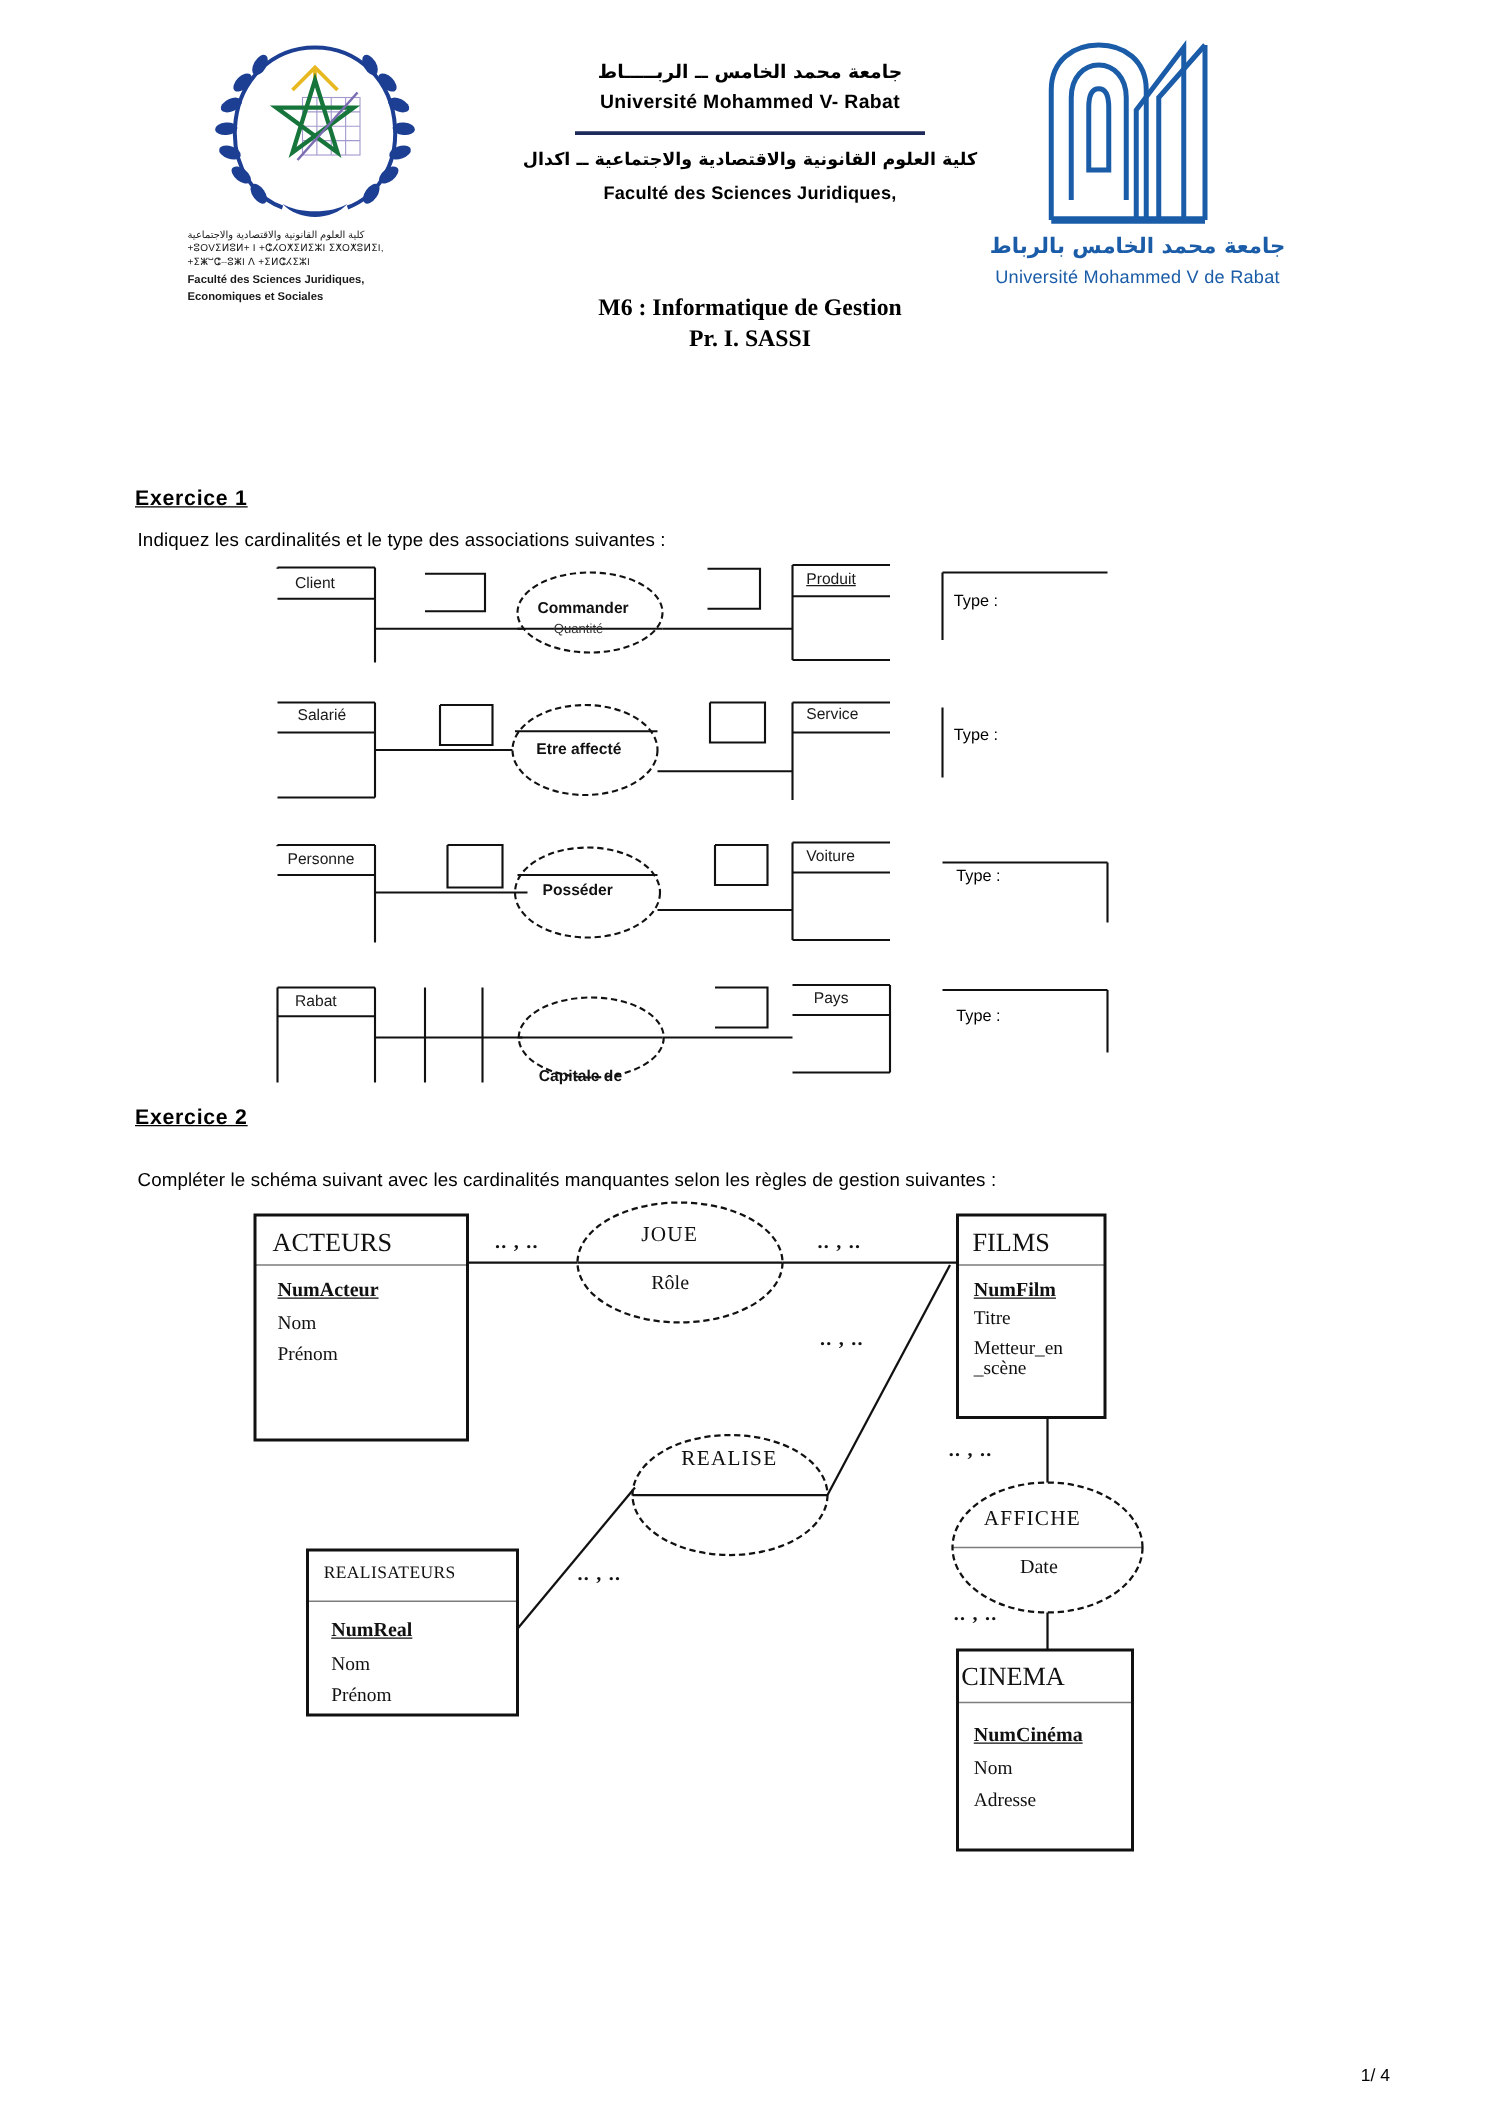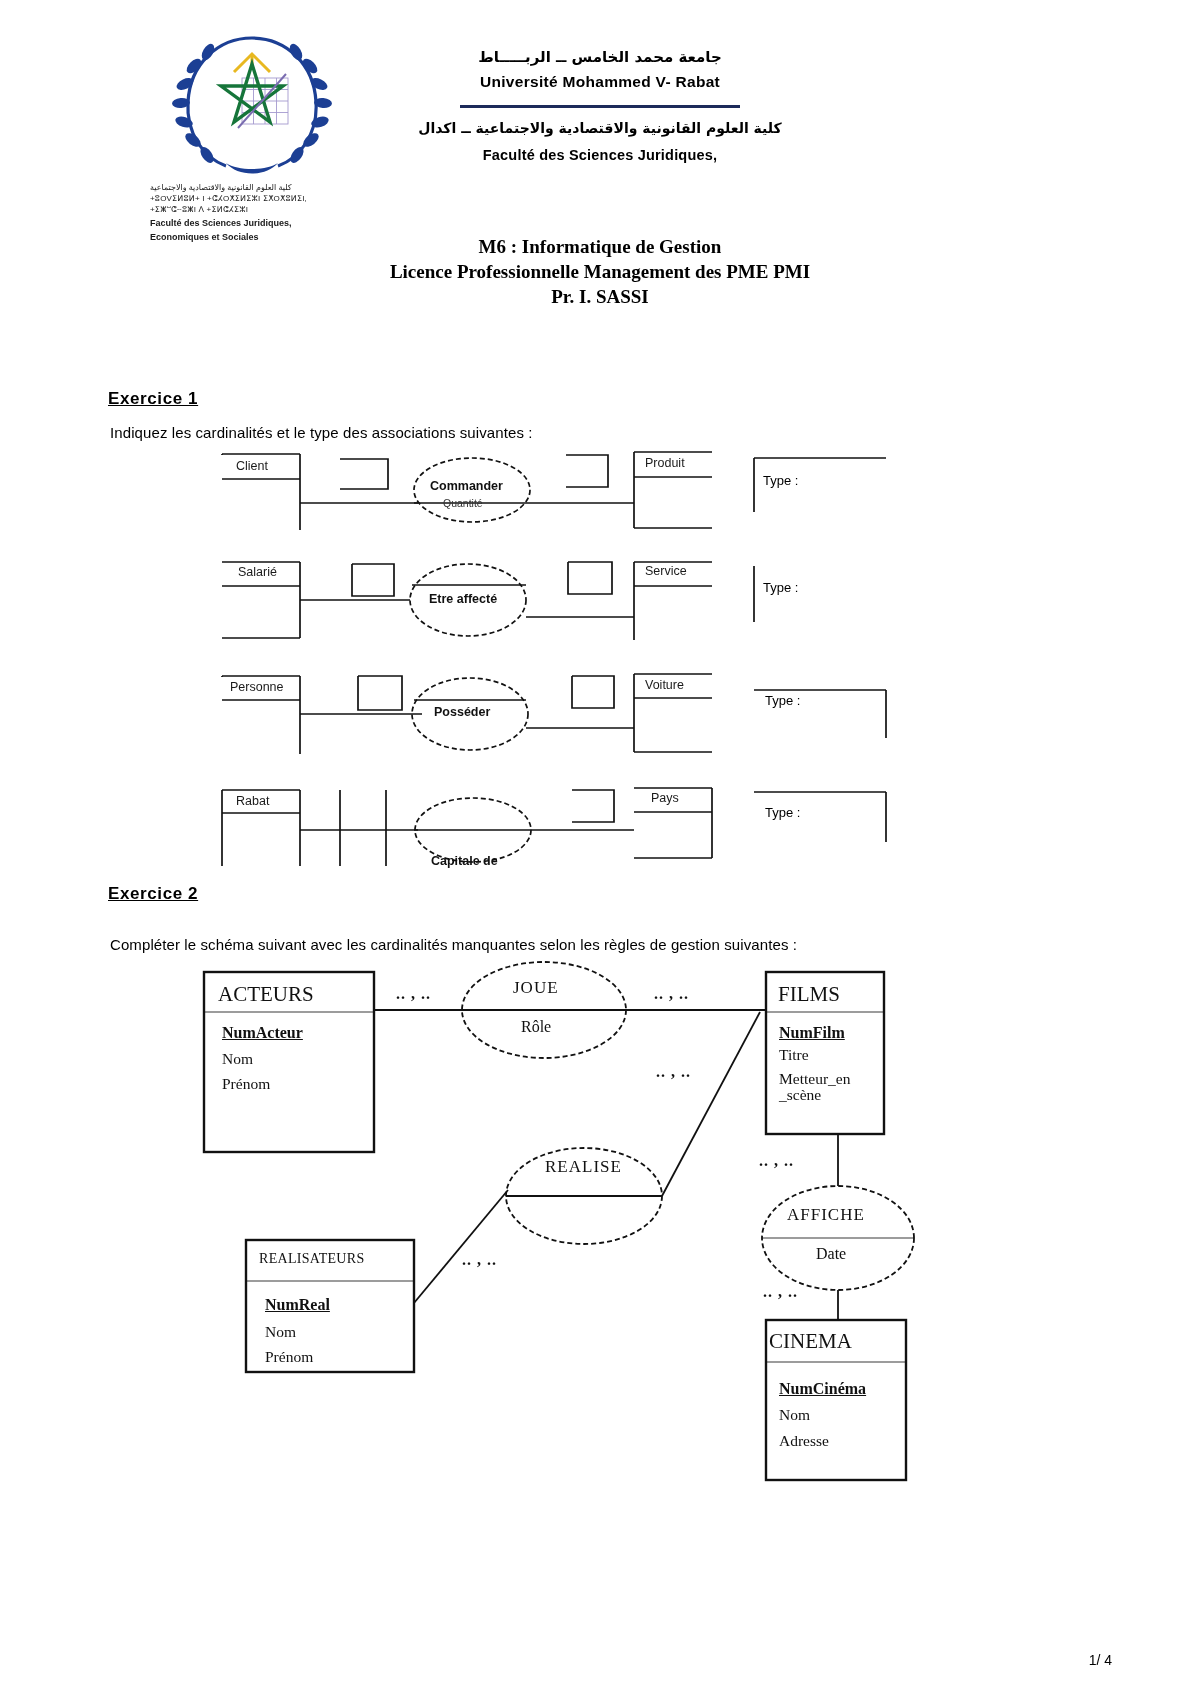--- a/index.html
+++ b/index.html
@@ -266,25 +266,46 @@
   </div>
 
   <div class="header-center">
     <div class="ar1">جامعة محمد الخامس ــ الربـــــاط</div>
     <div class="fr1">Université Mohammed V- Rabat</div>
     <div class="rule"></div>
     <div class="ar2">كلية العلوم القانونية والاقتصادية والاجتماعية ــ اكدال</div>
     <div class="fr2">Faculté des Sciences Juridiques,</div>
   </div>
 
+  <div class="logo-right">
+    <div class="mark">
+      <svg viewBox="0 0 135 148" width="135" height="148">
+        <g fill="none" stroke="#1a5ca8" stroke-width="4">
+
+          <path d="M6 144 L6 40 C6 16 24 4 44 4 C64 4 82 16 82 40 L82 144"></path>
+
+          <path d="M22 128 L22 46 C22 30 32 20 44 20 C56 20 66 30 66 46 L66 128"></path>
+
+          <path d="M36 104 L36 54 C36 44 39 39 44 39 C49 39 52 44 52 54 L52 104 Z"></path>
+
+          <path d="M74 144 L74 56 L112 6 L112 144"></path>
+
+          <path d="M92 144 L92 46 L129 4"></path>
+          <line x1="129" y1="4" x2="129" y2="144"></line>
+          <line x1="6" y1="144" x2="129" y2="144" stroke-width="6"></line>
+        </g>
+      </svg>
+    </div>
+    <div class="ar">جامعة محمد الخامس بالرباط</div>
+    <div class="fr">Université Mohammed V de Rabat</div>
+  </div>
 </div>
 
 <div class="title-block">
   <div class="t3">M6 : Informatique de Gestion</div>
-  <div class="t4">Licence Professionnelle Management des PME PMI</div>
   <div class="t5">Pr.  I. SASSI</div>
 </div>
 
 <div class="ex-head" style="left:108px; top:389px;">Exercice 1</div>
 <div class="ex-intro" style="left:110px; top:424px;">Indiquez les cardinalités et le type des associations suivantes :</div>
 
 <svg id="ex1-canvas" viewBox="0 0 1200 1698">
   <g stroke="#111" stroke-width="1.7" fill="none">
 
     <path d="M222 454 L300 454"></path>
@@ -391,21 +412,21 @@
     <path d="M634 858 L712 858"></path>
 
     <path d="M754 792 L886 792"></path>
     <path d="M886 792 L886 842"></path>
   </g>
 </svg>
 
 <div class="e1-label" style="left:236px; top:459px;">Client</div>
 <div class="e1-assoc" style="left:430px; top:479px;">Commander</div>
 <div class="e1-attr" style="left:443px; top:497px;">Quantité</div>
-<div class="e1-label" style="left:645px; top:456px;">Produit</div>
+<div class="e1-label" style="left:645px; top:456px;text-decoration:underline;">Produit</div>
 <div class="e1-type" style="left:763px; top:473px;">Type :</div>
 
 <div class="e1-label" style="left:238px; top:565px;">Salarié</div>
 <div class="e1-assoc" style="left:429px; top:592px;">Etre affecté</div>
 <div class="e1-label" style="left:645px; top:564px;">Service</div>
 <div class="e1-type" style="left:763px; top:580px;">Type :</div>
 
 <div class="e1-label" style="left:230px; top:680px;">Personne</div>
 <div class="e1-assoc" style="left:434px; top:705px;">Posséder</div>
 <div class="e1-label" style="left:645px; top:666px;margin-top:12px;">Voiture</div>

